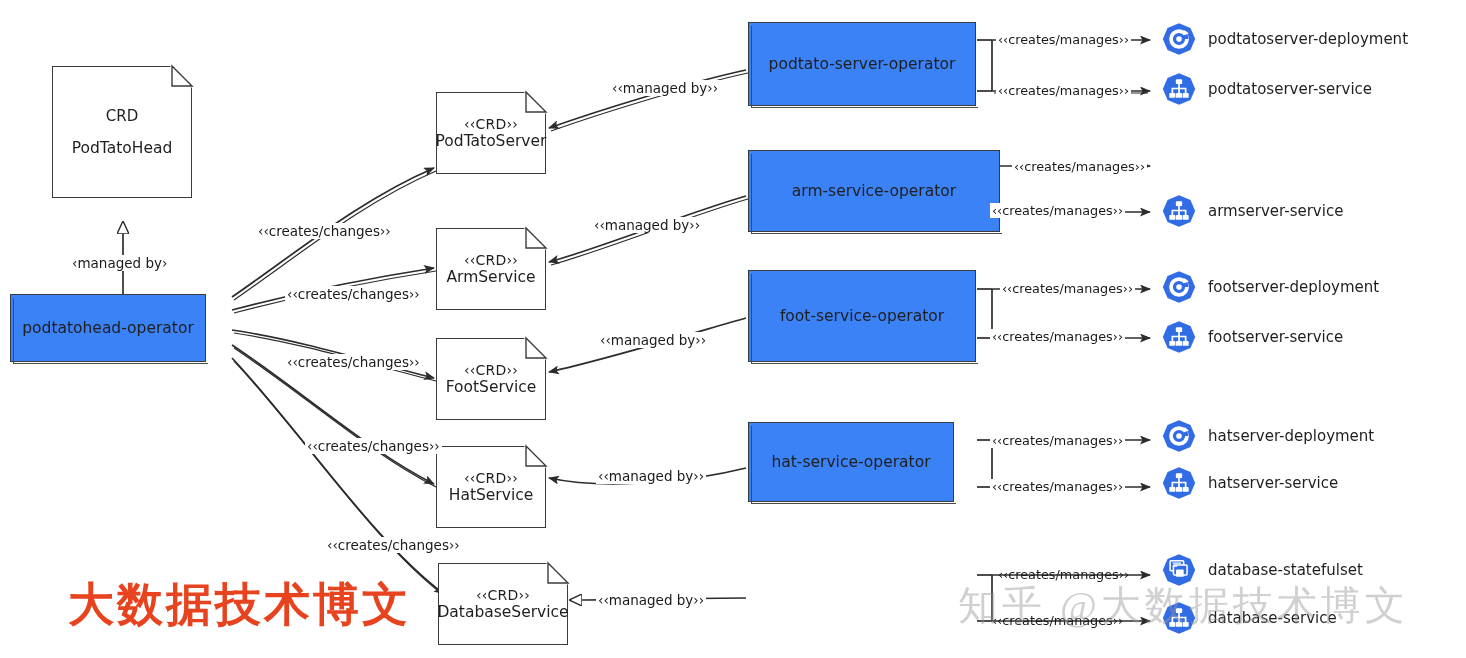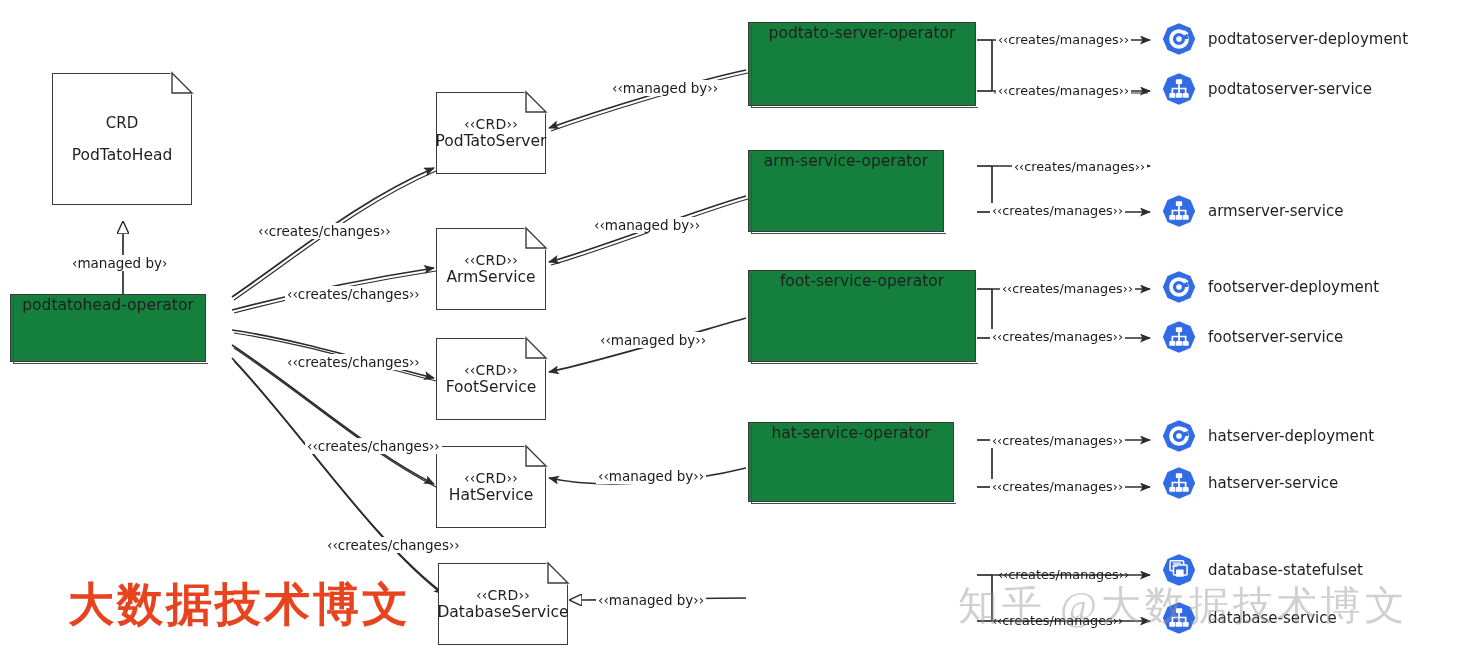--- a/index.html
+++ b/index.html
@@ -23,23 +23,24 @@
     left: 0; top: 0;
     width: 1466px;
     height: 658px;
     pointer-events: none;
   }
 
   
   .node {
     position: absolute;
     box-sizing: border-box;
-    background: #15803d;
+    background: #3b82f6;
     border: 1.6px solid #3b3b3b;
     display: flex;
+    align-items: center;
     justify-content: center;
     text-align: center;
     line-height: 1.35;
     color: #1f1f1f;
   }
   .node.sketch::after {
     content: "";
     position: absolute;
     left: 2px; top: 3px;
     right: -3px; bottom: -3px;
@@ -207,21 +208,21 @@
 
     <g stroke="#2c2c2c" stroke-width="1.7" fill="none">
       <path d="M992,40 L992,91"></path>
       <path d="M992,166 L992,212"></path>
       <path d="M992,289 L992,338"></path>
       <path d="M992,440 L992,487"></path>
       <path d="M992,575 L992,621"></path>
     </g>
   </svg>
 
-  <div class="note" style="left:52px; top:73px; width:140px; height:132px;">
+  <div class="note" style="left:52px; top:66px; width:140px; height:132px;">
     <span class="fold"></span>
     <svg class="fold-line" viewBox="0 0 31 31">
       <path d="M10,1 L30,21 L10,21 Z" fill="#ffffff" stroke="#3b3b3b" stroke-width="1.4"></path>
     </svg>
     <div class="crd-head">CRD</div>
     <div class="crd-name">PodTatoHead</div>
   </div>
 
   <div class="edge-label" style="left:70px; top:255px;">‹managed by›</div>
 
@@ -277,21 +278,21 @@
   <div class="edge-label" style="left:256px; top:223px;">‹‹creates/changes››</div>
   <div class="edge-label" style="left:285px; top:286px;">‹‹creates/changes››</div>
   <div class="edge-label" style="left:285px; top:354px;">‹‹creates/changes››</div>
   <div class="edge-label" style="left:305px; top:438px;">‹‹creates/changes››</div>
   <div class="edge-label" style="left:325px; top:537px;">‹‹creates/changes››</div>
 
   <div class="node sketch operator" style="left:748px; top:22px; width:228px; height:84px;">
     <span>podtato-server-operator</span>
   </div>
 
-  <div class="node sketch operator" style="left:748px; top:150px; width:196px; height:82px;">
+  <div class="node sketch operator" style="left:748px; top:150px; width:252px; height:82px;">
     <span>arm-service-operator</span>
   </div>
 
   <div class="node sketch operator" style="left:748px; top:270px; width:228px; height:92px;">
     <span>foot-service-operator</span>
   </div>
 
   <div class="node sketch operator" style="left:748px; top:422px; width:206px; height:80px;">
     <span>hat-service-operator</span>
   </div>

